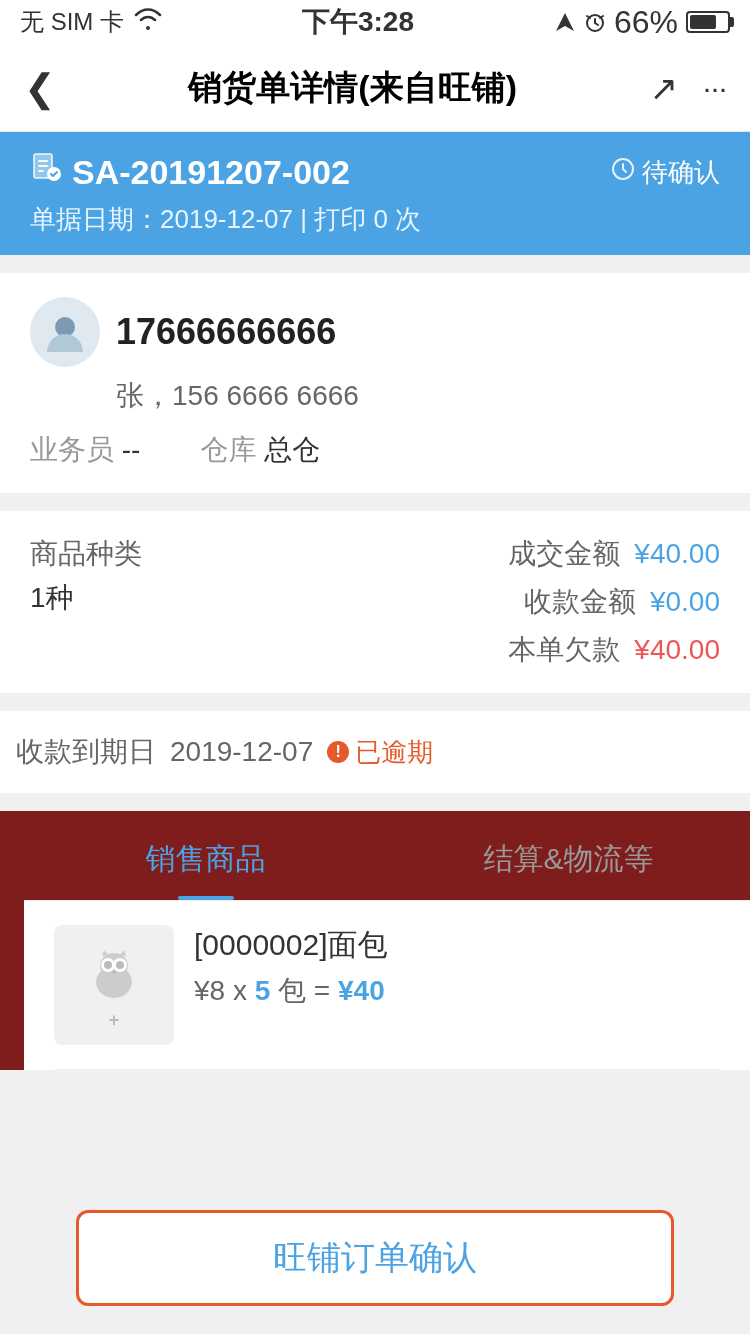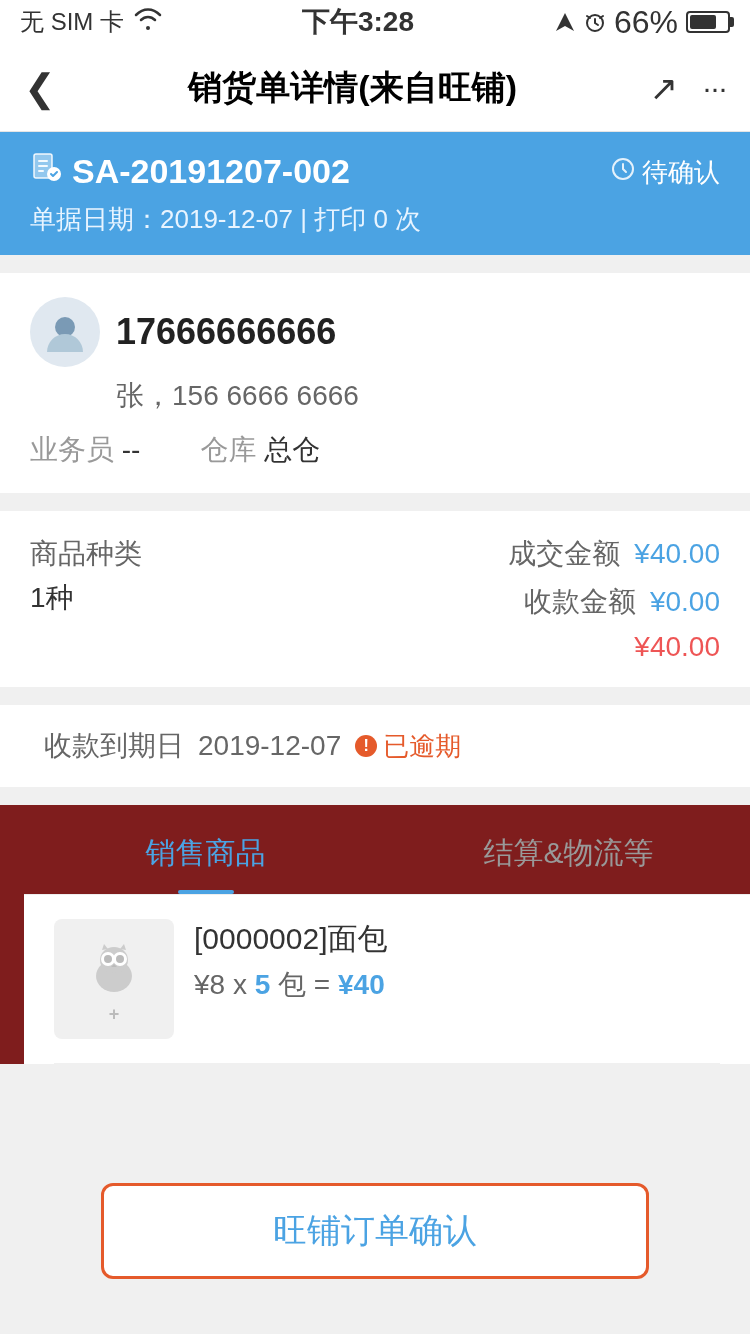--- a/index.html
+++ b/index.html
@@ -109,21 +109,21 @@
       display: flex;
       justify-content: space-between;
       align-items: center;
       margin-bottom: 10px;
     }
     .order-id {
       font-size: 34px;
       font-weight: 700;
       color: #fff;
       display: flex;
-      align-items: flex-start;
+      align-items: center;
       gap: 10px;
     }
     .order-status {
       font-size: 26px;
       color: #fff;
       display: flex;
       align-items: center;
       gap: 6px;
     }
     .order-meta {
@@ -221,21 +221,21 @@
       color: #4ba3e3;
       font-weight: 500;
     }
     .summary-row-value.red {
       color: #e55;
     }
 
     
     .due-section {
       background: #fff;
-      padding: 22px 44px;
+      padding: 22px 16px;
       margin-top: 18px;
       display: flex;
       align-items: center;
       gap: 14px;
       font-size: 28px;
       color: #666;
     }
     .overdue-badge {
       display: flex;
       align-items: center;
@@ -338,24 +338,24 @@
 
     
     .bottom-spacer {
       background: #f0f0f0;
       height: 200px;
     }
 
     
     .confirm-btn-wrap {
       position: fixed;
-      bottom: 55px;
+      bottom: 28px;
       left: 50%;
       transform: translateX(-50%);
-      width: 548px;
+      width: 598px;
     }
     .confirm-btn {
       width: 100%;
       height: 96px;
       background: #fff;
       border: 3px solid #e55a2b;
       border-radius: 12px;
       font-size: 34px;
       font-weight: 500;
       color: #4ba3e3;
@@ -489,20 +489,21 @@
   <div class="summary-right">
     <div class="summary-row">
       <span class="summary-row-label">成交金额</span>
       <span class="summary-row-value">¥40.00</span>
     </div>
     <div class="summary-row">
       <span class="summary-row-label">收款金额</span>
       <span class="summary-row-value">¥0.00</span>
     </div>
     <div class="summary-row">
+      <span class="summary-row-label">本单欠款</span>
       <span class="summary-row-value red">¥40.00</span>
     </div>
   </div>
 </div>
 
 <div class="due-section">
   <span>收款到期日</span>
   <span>2019-12-07</span>
   <div class="overdue-badge">
     <div class="overdue-dot">!</div>

